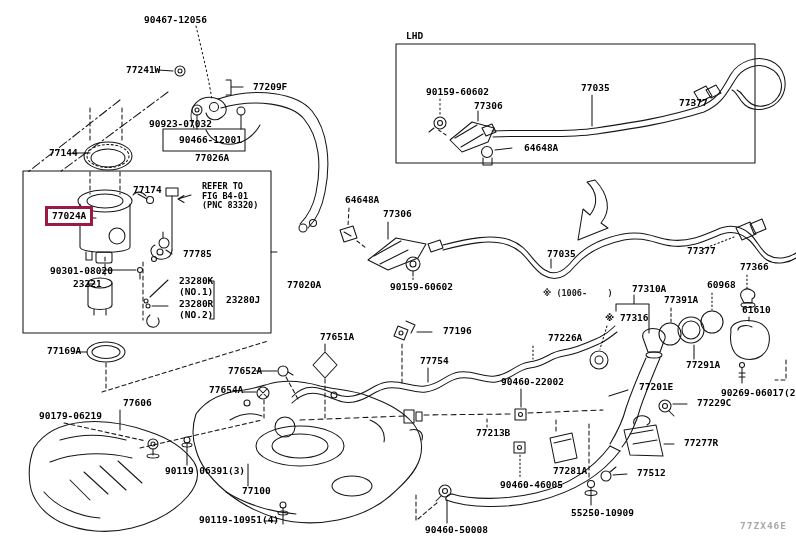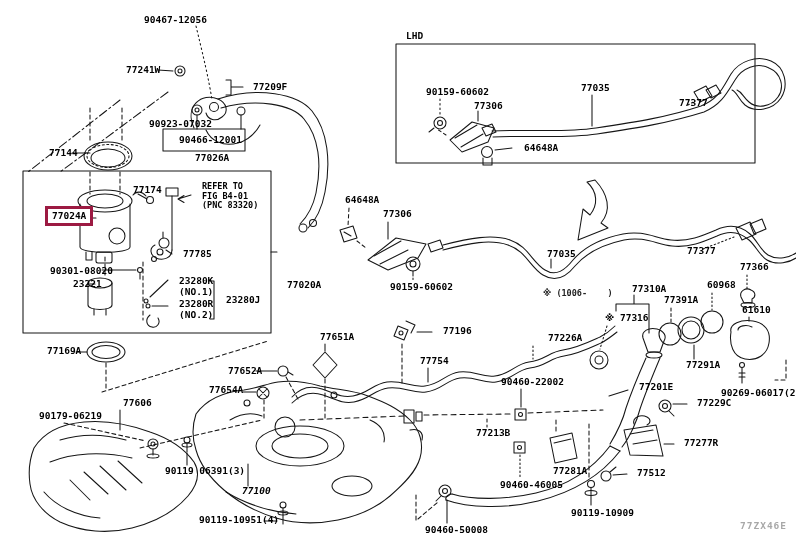--- a/index.html
+++ b/index.html
@@ -308,21 +308,21 @@
       <div class="lbl" style="left: 30px; top: 411px;">90179-06219</div>
       <div class="lbl" style="left: 492px; top: 377px;">90460-22002</div>
       <div class="lbl" style="left: 630px; top: 382px;">77201E</div>
       <div class="lbl" style="left: 712px; top: 388px;">90269-06017(2)</div>
       <div class="lbl" style="left: 688px; top: 398px;">77229C</div>
       <div class="lbl" style="left: 675px; top: 438px;">77277R</div>
       <div class="lbl" style="left: 467px; top: 428px;">77213B</div>
       <div class="lbl" style="left: 544px; top: 466px; text-align: right;">77281A</div>
       <div class="lbl" style="left: 628px; top: 468px;">77512</div>
       <div class="lbl" style="left: 491px; top: 480px;">90460-46005</div>
-      <div class="lbl" style="left: 562px; top: 508px;">90119-10909</div>
+      <div class="lbl" style="left: 562px; top: 508px;">55250-10909</div>
       <div class="lbl" style="left: 416px; top: 525px;">90460-50008</div>
       <div class="lbl" style="left: 156px; top: 466px;">90119 06391(3)</div>
-      <div class="lbl" style="left: 233px; top: 486px; font-style: italic;">77100</div>
+      <div class="lbl" style="left: 233px; top: 486px;">77100</div>
       <div class="lbl" style="left: 190px; top: 515px;">90119-10951(4)</div>
     </div>
 
   <div class="watermark" style="left:740px;top:520px;">77ZX46E</div>
 </div>
 
 </body></html>

